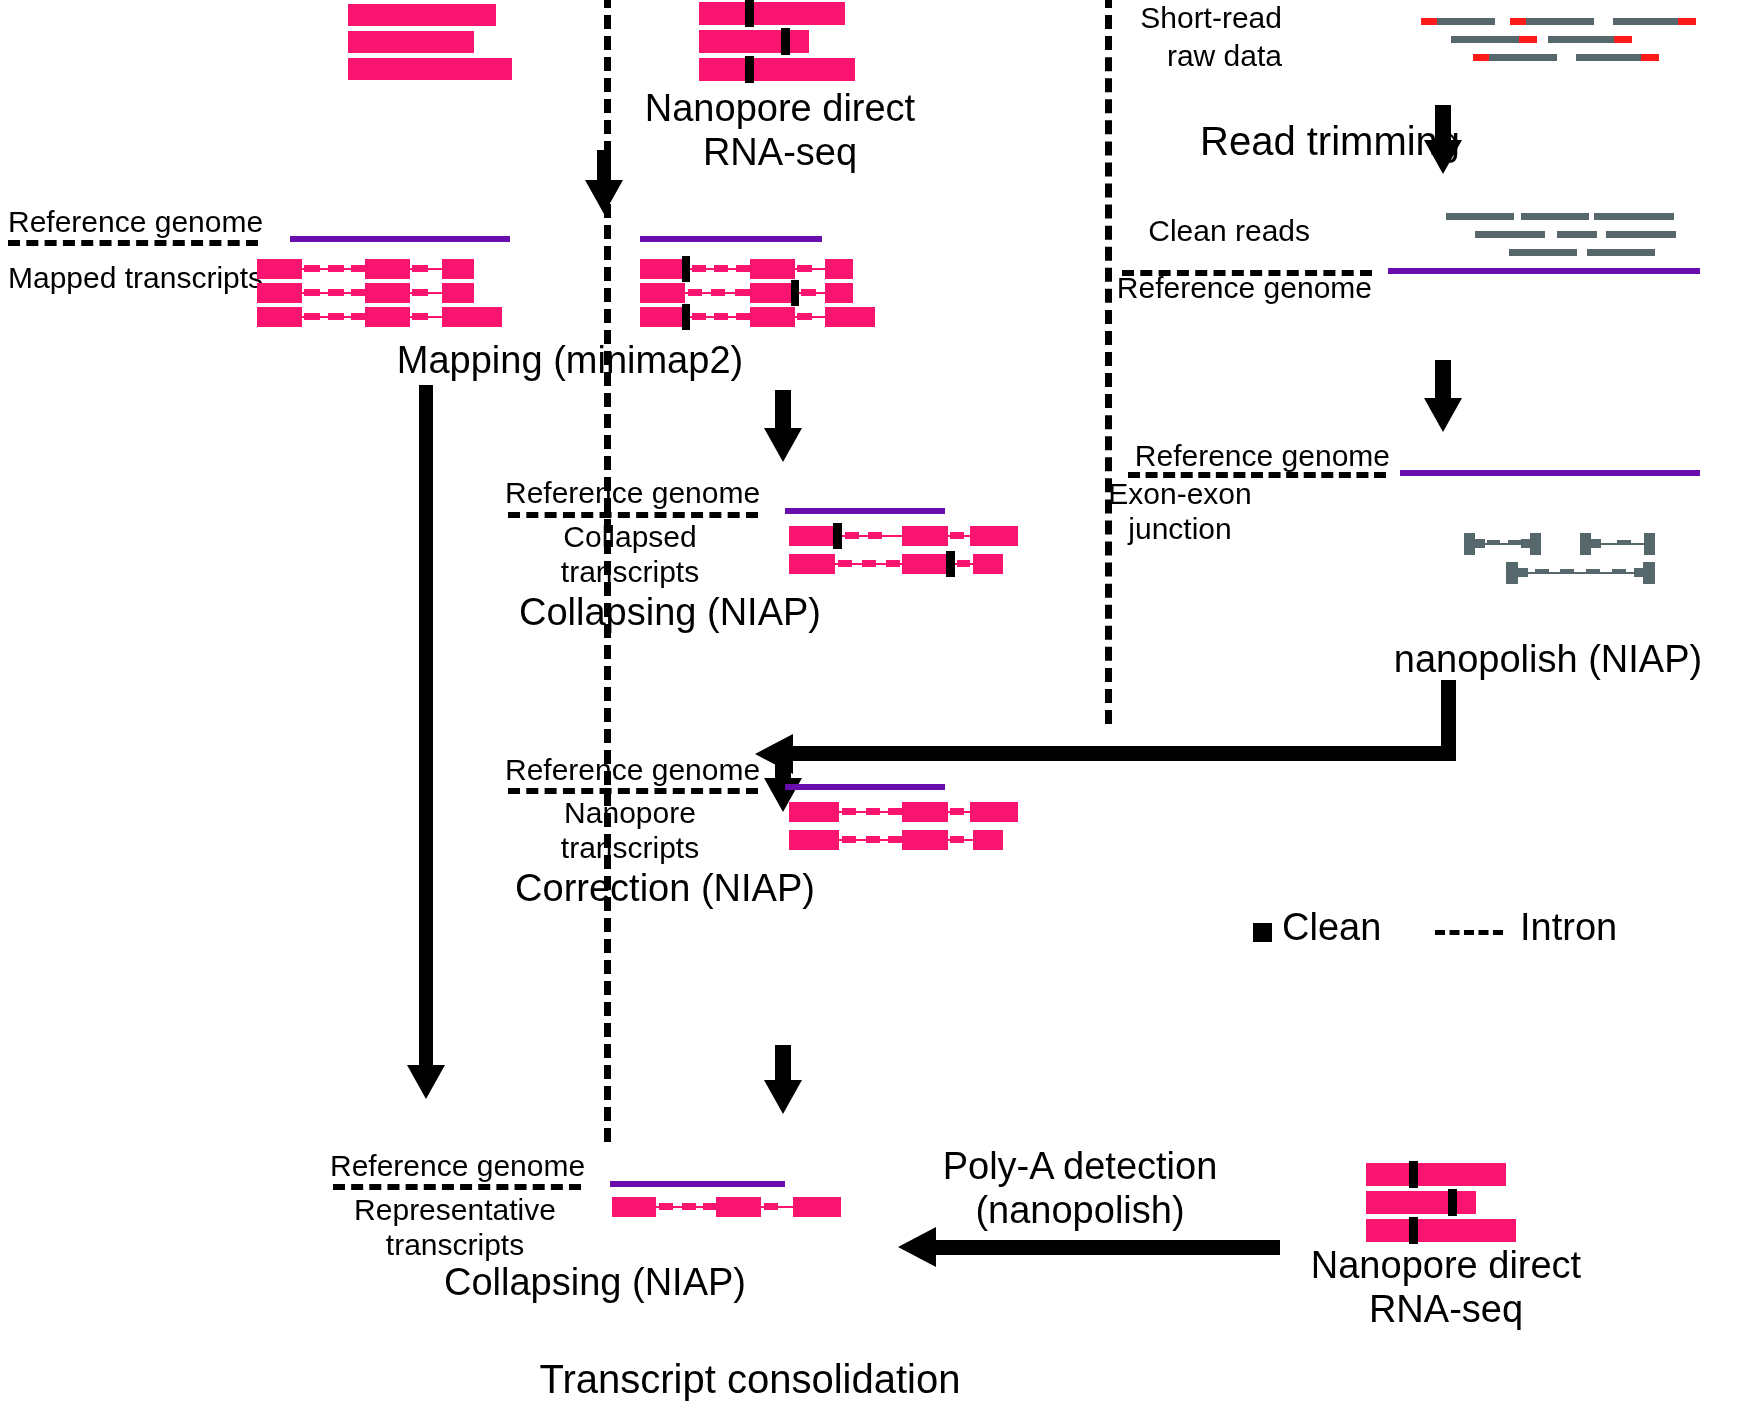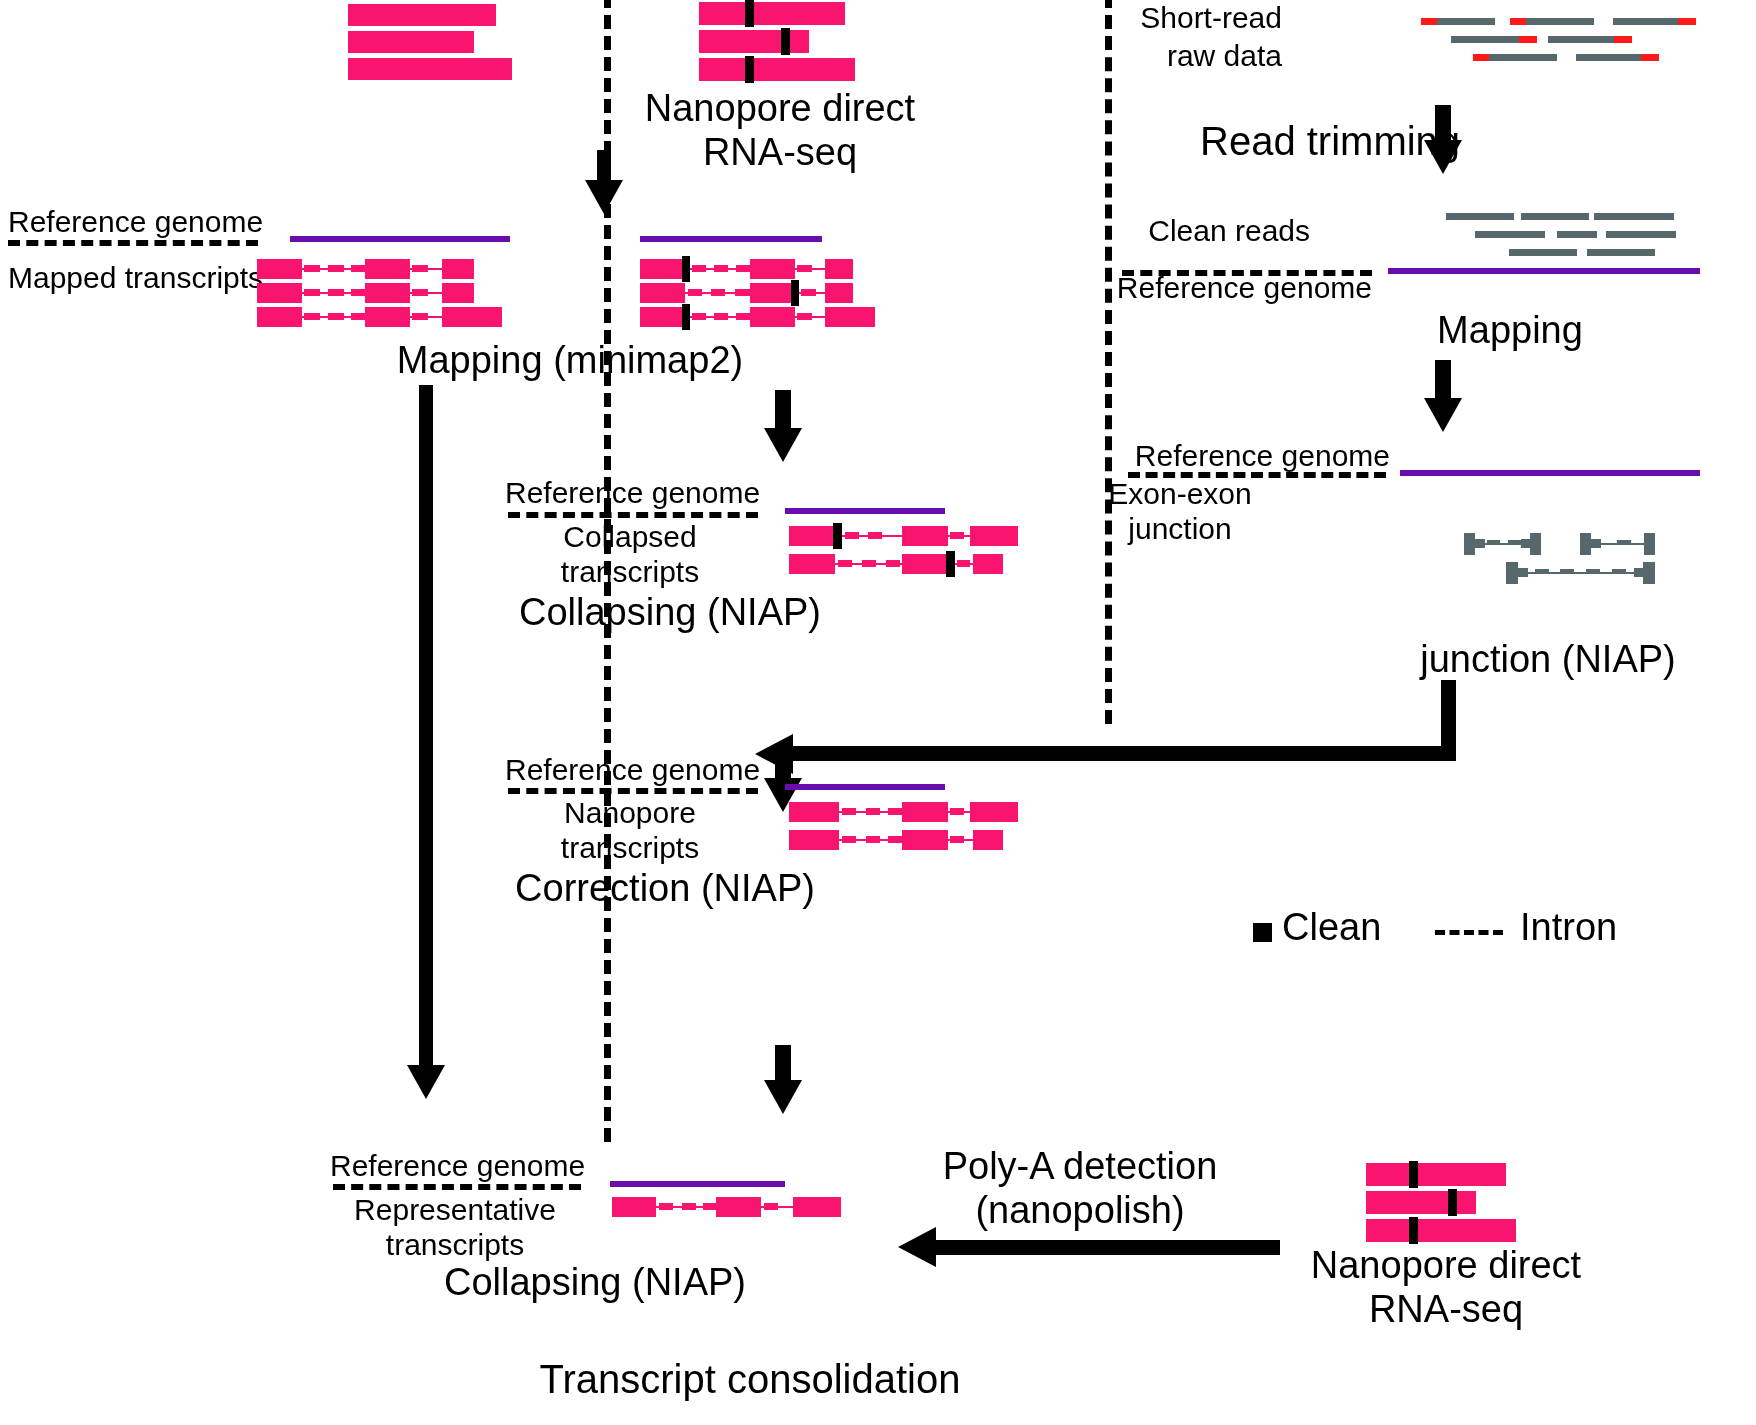--- a/index.html
+++ b/index.html
@@ -225,21 +225,20 @@
     <div class="sread" style="left:1557px; top:231px; width:40px;"></div>
     <div class="sread" style="left:1606px; top:231px; width:70px;"></div>
 
     <div class="sread" style="left:1509px; top:249px; width:68px;"></div>
     <div class="sread" style="left:1587px; top:249px; width:68px;"></div>
   </div>
 
   <div class="dashline" style="left:1122px; top:270px; width:250px;"></div>
   <div class="lbl r" style="left:1000px; top:272px; width:372px; font-size:30px;">Reference genome</div>
   <div class="refline" style="left:1388px; top:268px; width:312px;"></div>
-  <div class="lbl c" style="left:1350px; top:310px; width:320px; font-size:38px;">Mapping</div>
 
   <div class="arrow-shaft-v" style="left:1435px; top:360px; width:16px; height:50px;"></div>
   <div class="arrow-head-down" style="left:1424px; top:398px;"></div>
 
   <div class="lbl" style="left:8px; top:206px; font-size:30px;">Reference genome</div>
   <div class="dashline" style="left:8px; top:240px; width:250px;"></div>
   <div class="refline" style="left:290px; top:236px; width:220px;"></div>
   <div class="lbl" style="left:8px; top:262px; font-size:30px;">Mapped transcripts</div>
 
   <div>
@@ -378,21 +377,21 @@
     <div class="jbar" style="left:1515px; top:568px; width:13px; height:9px;"></div>
     <div class="jline" style="left:1526px; top:572px; width:120px;"></div>
     <div class="jdash" style="left:1535px; top:569px; width:14px;"></div>
     <div class="jdash" style="left:1560px; top:569px; width:14px;"></div>
     <div class="jdash" style="left:1586px; top:569px; width:14px;"></div>
     <div class="jdash" style="left:1612px; top:569px; width:14px;"></div>
     <div class="jbar" style="left:1634px; top:568px; width:11px; height:9px;"></div>
     <div class="jbar" style="left:1643px; top:562px; width:12px; height:22px;"></div>
   </div>
 
-  <div class="lbl c" style="left:1340px; top:639px; width:416px; font-size:38px;">junction (NIAP)</div>
+  <div class="lbl c" style="left:1340px; top:639px; width:416px; font-size:38px;">nanopolish (NIAP)</div>
 
   <div class="arrow-shaft-v" style="left:1441px; top:680px; width:15px; height:80px;"></div>
   <div class="arrow-shaft-h" style="left:788px; top:746px; width:668px; height:15px;"></div>
   <div class="arrow-head-left" style="left:755px; top:734px;"></div>
 
   <div class="arrow-shaft-v" style="left:775px; top:750px; width:16px; height:40px;"></div>
   <div class="arrow-head-down" style="left:764px; top:778px;"></div>
 
   <div class="lbl" style="left:505px; top:754px; font-size:30px;">Reference genome</div>
   <div class="dashline" style="left:508px; top:788px; width:250px;"></div>

